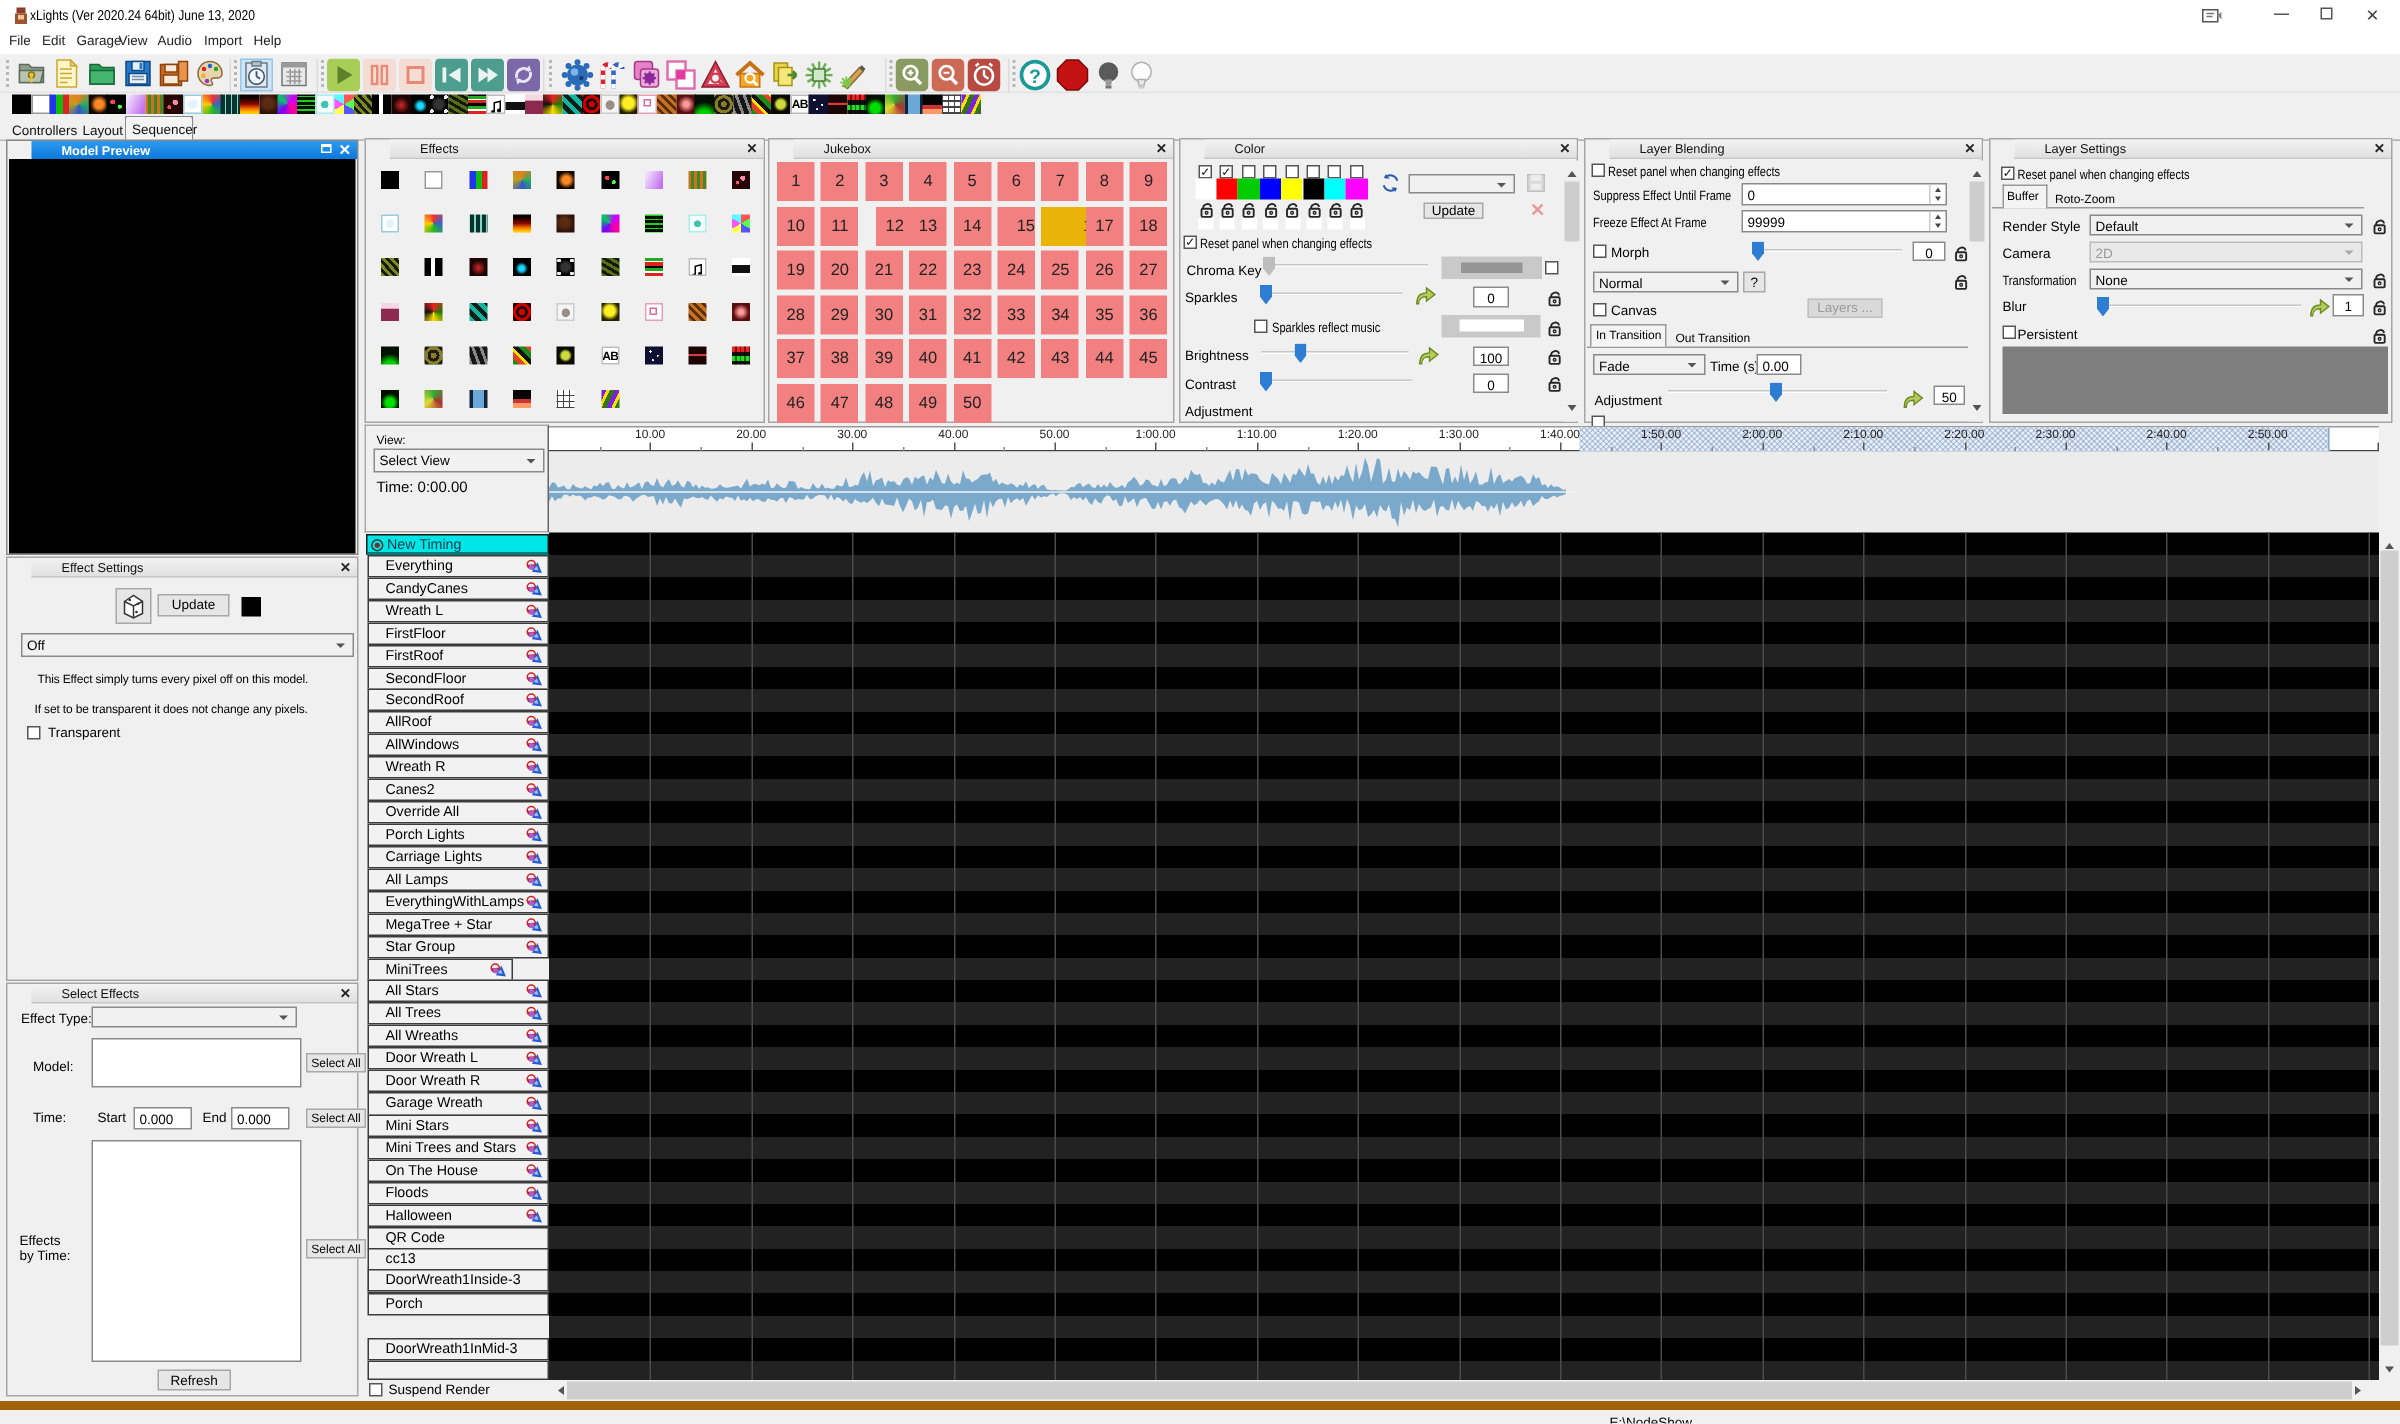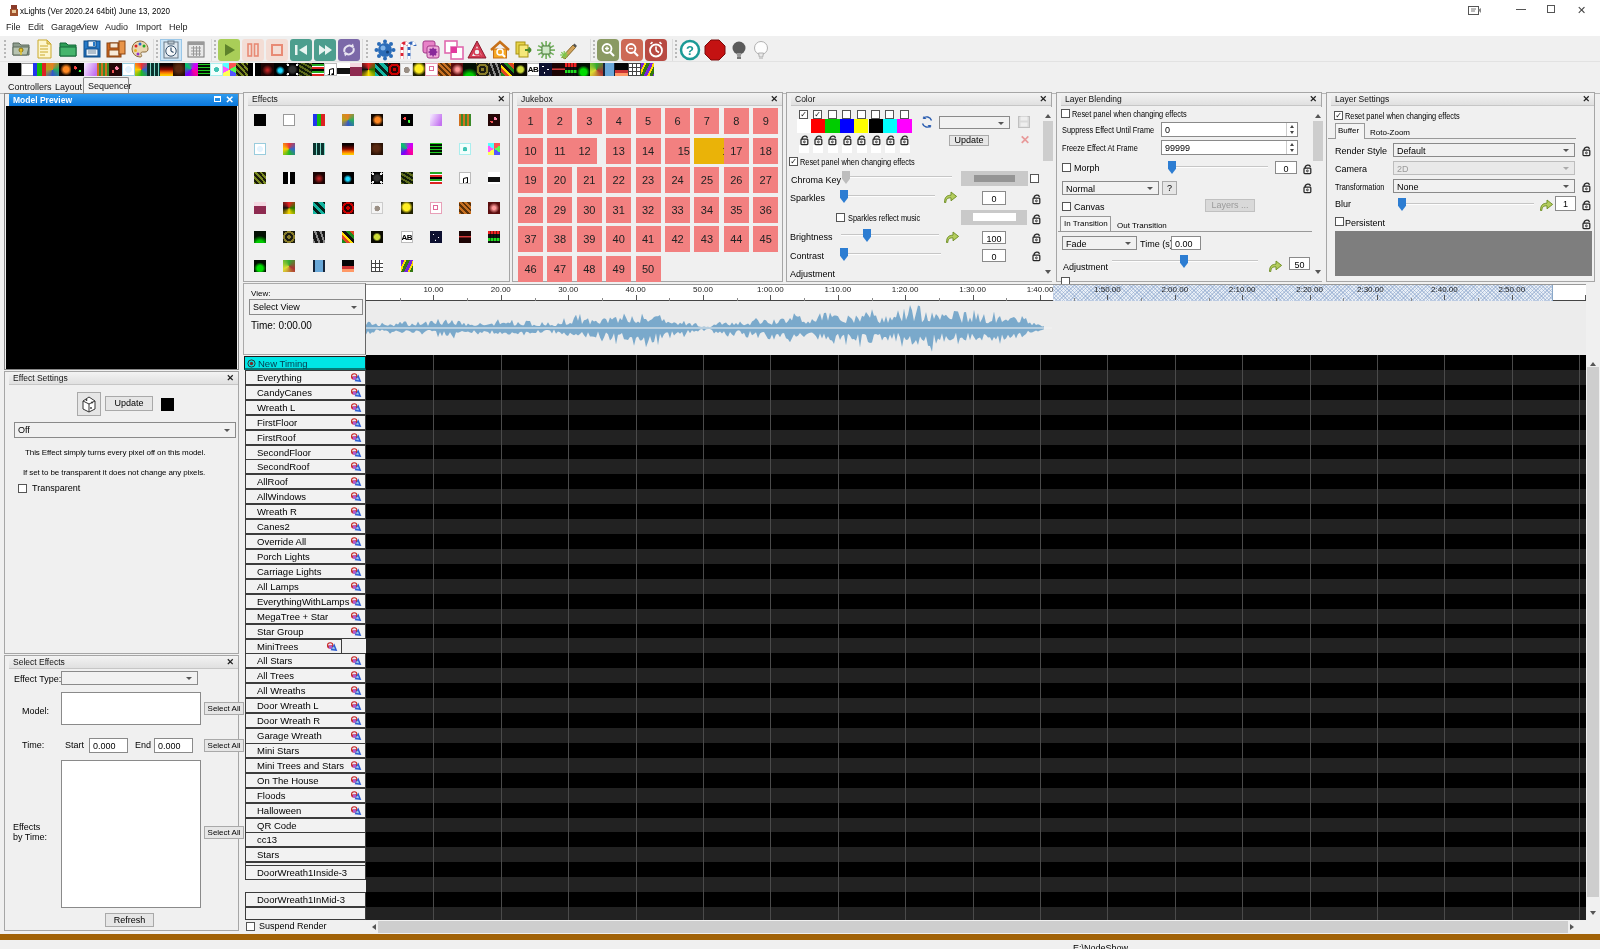--- a/index.html
+++ b/index.html
@@ -1,20 +1,20 @@
 <!DOCTYPE html>
 <html><head><meta charset="utf-8"><style>
 *{margin:0;padding:0;box-sizing:border-box}
 html,body{width:1600px;height:949px;overflow:hidden;background:#f0f0f0;
  font-family:"Liberation Sans",sans-serif;position:relative}
 .a{position:absolute}
 .panel{position:absolute;border:1px solid #a6a6a6;background:#f0f0f0}
-.pt{position:absolute;left:4px;top:0;right:0;height:13px;
+.pt{position:absolute;left:16px;top:0;right:0;height:13px;
  background:linear-gradient(#f3f3f3,#e0e0e0);border-bottom:1px solid #c6c6c6;
- font-size:8.5px;color:#111;padding-left:4px;line-height:13px}
+ font-size:8.5px;color:#111;padding-left:20px;line-height:13px}
 .px{position:absolute;top:0px;font-size:9px;color:#222;font-weight:bold;line-height:13px}
 .chk{position:absolute;width:9px;height:9px;border:1px solid #555;background:#fff;font-size:8px;line-height:8px;text-align:center;color:#111}
 .lbl{position:absolute;font-size:9px;color:#000;white-space:nowrap}
 .sq{transform:scaleX(.82);transform-origin:0 50%}
 .dd{position:absolute;border:1px solid #8a8a8a;background:#f1f1f1;font-size:9px;color:#000;padding:2px 3px 1px;white-space:nowrap;overflow:hidden}
 .dd:after{content:"";position:absolute;right:5px;top:45%;border:3px solid transparent;border-top-color:#555}
 .dd.dis{color:#9a9a9a;background:#e9e9e9;border-color:#bdbdbd}
 .dd.dis:after{border-top-color:#aaa}
 .inp{position:absolute;border:1px solid #8a8a8a;background:#fff;font-size:9px;color:#000;padding:2px 3px 1px;white-space:nowrap}
 .btn{position:absolute;border:1px solid #a9a9a9;background:#e6e6e6;font-size:9px;color:#000;text-align:center}
@@ -421,21 +421,21 @@
 <div class="a" style="left:34.4px;top:15.0px;width:25px;height:26px;background:#f28080;font-size:11px;color:#222;text-align:center;line-height:26px">2</div>
 <div class="a" style="left:63.8px;top:15.0px;width:25px;height:26px;background:#f28080;font-size:11px;color:#222;text-align:center;line-height:26px">3</div>
 <div class="a" style="left:93.2px;top:15.0px;width:25px;height:26px;background:#f28080;font-size:11px;color:#222;text-align:center;line-height:26px">4</div>
 <div class="a" style="left:122.6px;top:15.0px;width:25px;height:26px;background:#f28080;font-size:11px;color:#222;text-align:center;line-height:26px">5</div>
 <div class="a" style="left:152.0px;top:15.0px;width:25px;height:26px;background:#f28080;font-size:11px;color:#222;text-align:center;line-height:26px">6</div>
 <div class="a" style="left:181.4px;top:15.0px;width:25px;height:26px;background:#f28080;font-size:11px;color:#222;text-align:center;line-height:26px">7</div>
 <div class="a" style="left:210.8px;top:15.0px;width:25px;height:26px;background:#f28080;font-size:11px;color:#222;text-align:center;line-height:26px">8</div>
 <div class="a" style="left:240.2px;top:15.0px;width:25px;height:26px;background:#f28080;font-size:11px;color:#222;text-align:center;line-height:26px">9</div>
 <div class="a" style="left:5.0px;top:44.5px;width:25px;height:26px;background:#f28080;font-size:11px;color:#222;text-align:center;line-height:26px">10</div>
 <div class="a" style="left:34.4px;top:44.5px;width:25px;height:26px;background:#f28080;font-size:11px;color:#222;text-align:center;line-height:26px">11</div>
-<div class="a" style="left:59px;top:44.5px;width:25px;height:26px;background:#f28080;font-size:11px;color:#222;text-align:center;line-height:26px">12</div>
+<div class="a" style="left:71px;top:44.5px;width:25px;height:26px;background:#f28080;font-size:11px;color:#222;text-align:center;line-height:26px">12</div>
 <div class="a" style="left:93.2px;top:44.5px;width:25px;height:26px;background:#f28080;font-size:11px;color:#222;text-align:center;line-height:26px">13</div>
 <div class="a" style="left:122.6px;top:44.5px;width:25px;height:26px;background:#f28080;font-size:11px;color:#222;text-align:center;line-height:26px">14</div>
 <div class="a" style="left:152.0px;top:44.5px;width:25px;height:26px;background:#f28080;font-size:11px;color:#222;text-align:right;line-height:26px">15</div>
 <div class="a" style="left:181.4px;top:44.5px;width:40px;height:26px;background:#eab308;font-size:11px;color:#222;text-align:right;line-height:26px">16</div>
 <div class="a" style="left:210.8px;top:44.5px;width:25px;height:26px;background:#f28080;font-size:11px;color:#222;text-align:center;line-height:26px">17</div>
 <div class="a" style="left:240.2px;top:44.5px;width:25px;height:26px;background:#f28080;font-size:11px;color:#222;text-align:center;line-height:26px">18</div>
 <div class="a" style="left:5.0px;top:74.0px;width:25px;height:26px;background:#f28080;font-size:11px;color:#222;text-align:center;line-height:26px">19</div>
 <div class="a" style="left:34.4px;top:74.0px;width:25px;height:26px;background:#f28080;font-size:11px;color:#222;text-align:center;line-height:26px">20</div>
 <div class="a" style="left:63.8px;top:74.0px;width:25px;height:26px;background:#f28080;font-size:11px;color:#222;text-align:center;line-height:26px">21</div>
 <div class="a" style="left:93.2px;top:74.0px;width:25px;height:26px;background:#f28080;font-size:11px;color:#222;text-align:center;line-height:26px">22</div>
@@ -1005,21 +1005,21 @@
       <circle cx="4.2" cy="4.4" r="3.2" fill="#c82222"></circle>
       <path d="M2 4.5a2.2 2.2 0 0 1 4.4-.3z" fill="#e8eaf0"></path>
       <circle cx="4.4" cy="6.1" r="1.8" fill="#b05ad2"></circle>
       <path d="M8.3 2.6L11.3 10 4.6 9.2z" fill="#2a5ad2"></path>
       <path d="M6.2 6.8L8 5.4 9 8.2 6.4 8z" fill="#9ac2e8"></path>
     </svg></div>
 <div class="erow" style="left:245px;top:817.5px;width:121px;height:15px">QR Code</div>
 <div class="erow" style="left:245px;top:832.4px;width:121px;height:15px">cc13</div>
 <div class="erow" style="left:245px;top:847.4px;width:121px;height:15px">Stars</div>
 <div class="erow" style="left:245px;top:862.3px;width:121px;height:15px">Porch</div>
-<div class="erow" style="left:245px;top:865px;width:121px;height:15px">DoorWreath1Inside-3</div>
+<div class="erow" style="left:245px;top:846px;width:121px;height:15px">DoorWreath1Inside-3</div>
 <div class="erow" style="left:245px;top:892.1px;width:121px;height:15px">DoorWreath1InMid-3</div>
 <div class="erow" style="left:245px;top:907.0px;width:121px;height:13px"></div>
 <div class="a" style="left:1586px;top:355px;width:14px;height:567px;background:#f0f0f0">
     <div class="a" style="left:4px;top:4px;border:3px solid transparent;border-bottom:4px solid #555"></div>
     <div class="a" style="left:4px;bottom:4px;border:3px solid transparent;border-top:4px solid #555"></div>
     <div class="a" style="left:1px;top:12px;width:12px;height:530px;background:#cecece"></div>
   </div>
 <div class="a" style="left:366px;top:920px;width:1220px;height:14px;background:#f0f0f0">
     <div class="a" style="left:3px;top:4px;border:3px solid transparent;border-right:4px solid #555"></div>
     <div class="a" style="right:9px;top:4px;border:3px solid transparent;border-left:4px solid #555"></div>

